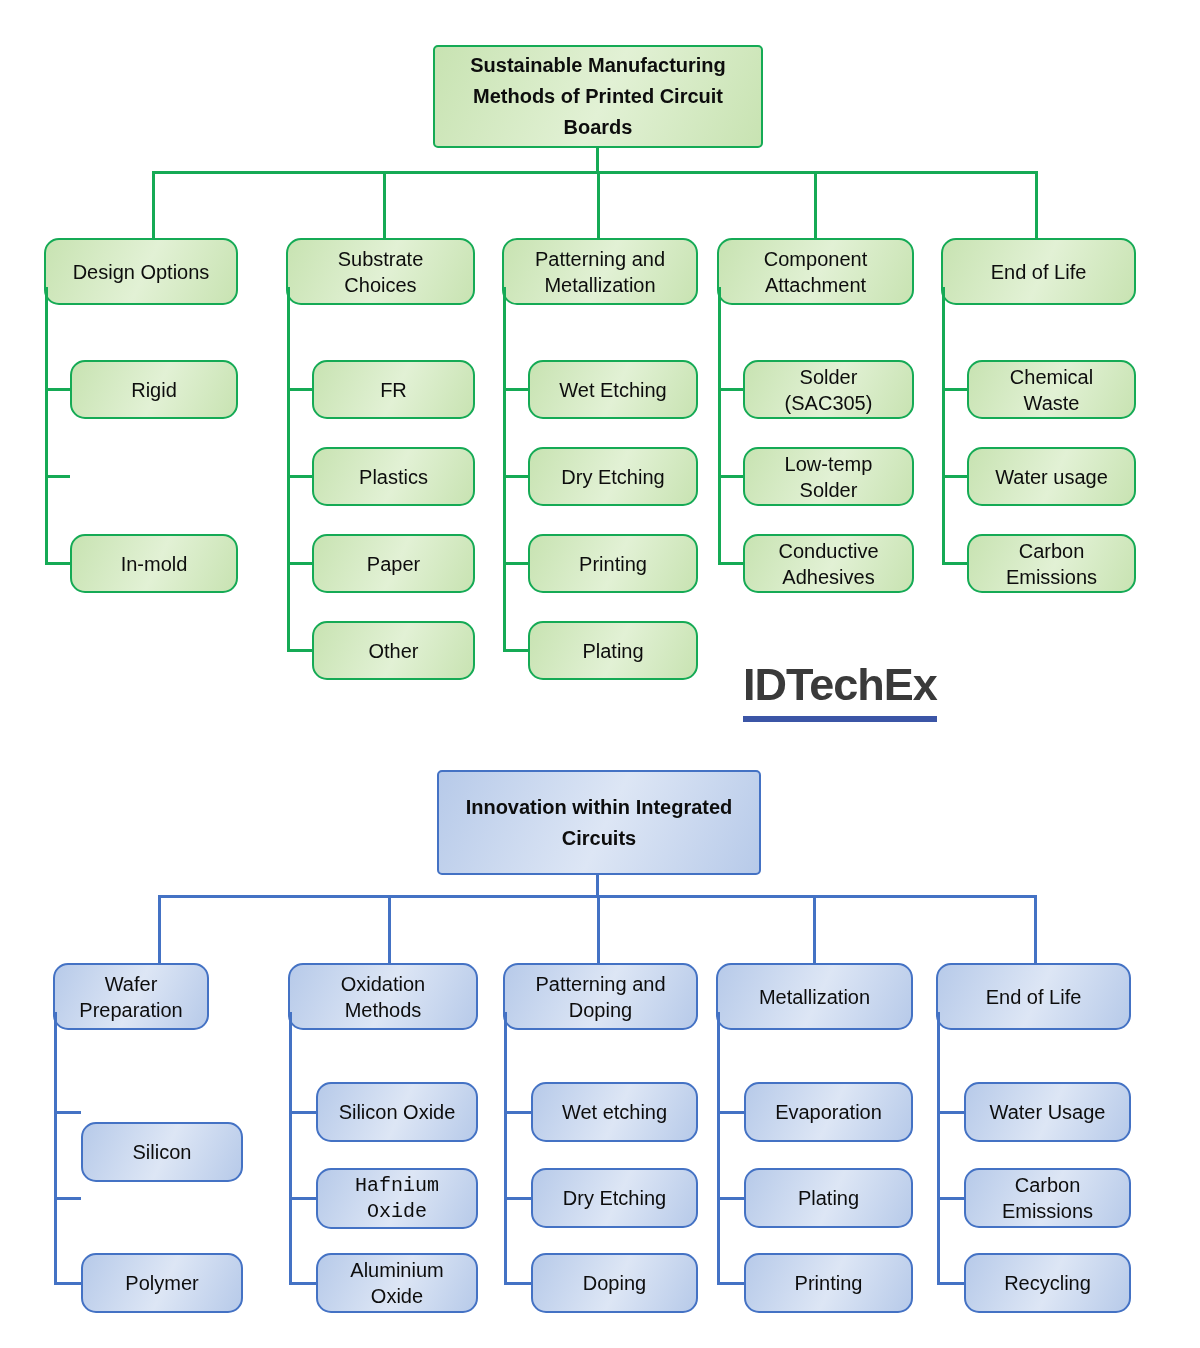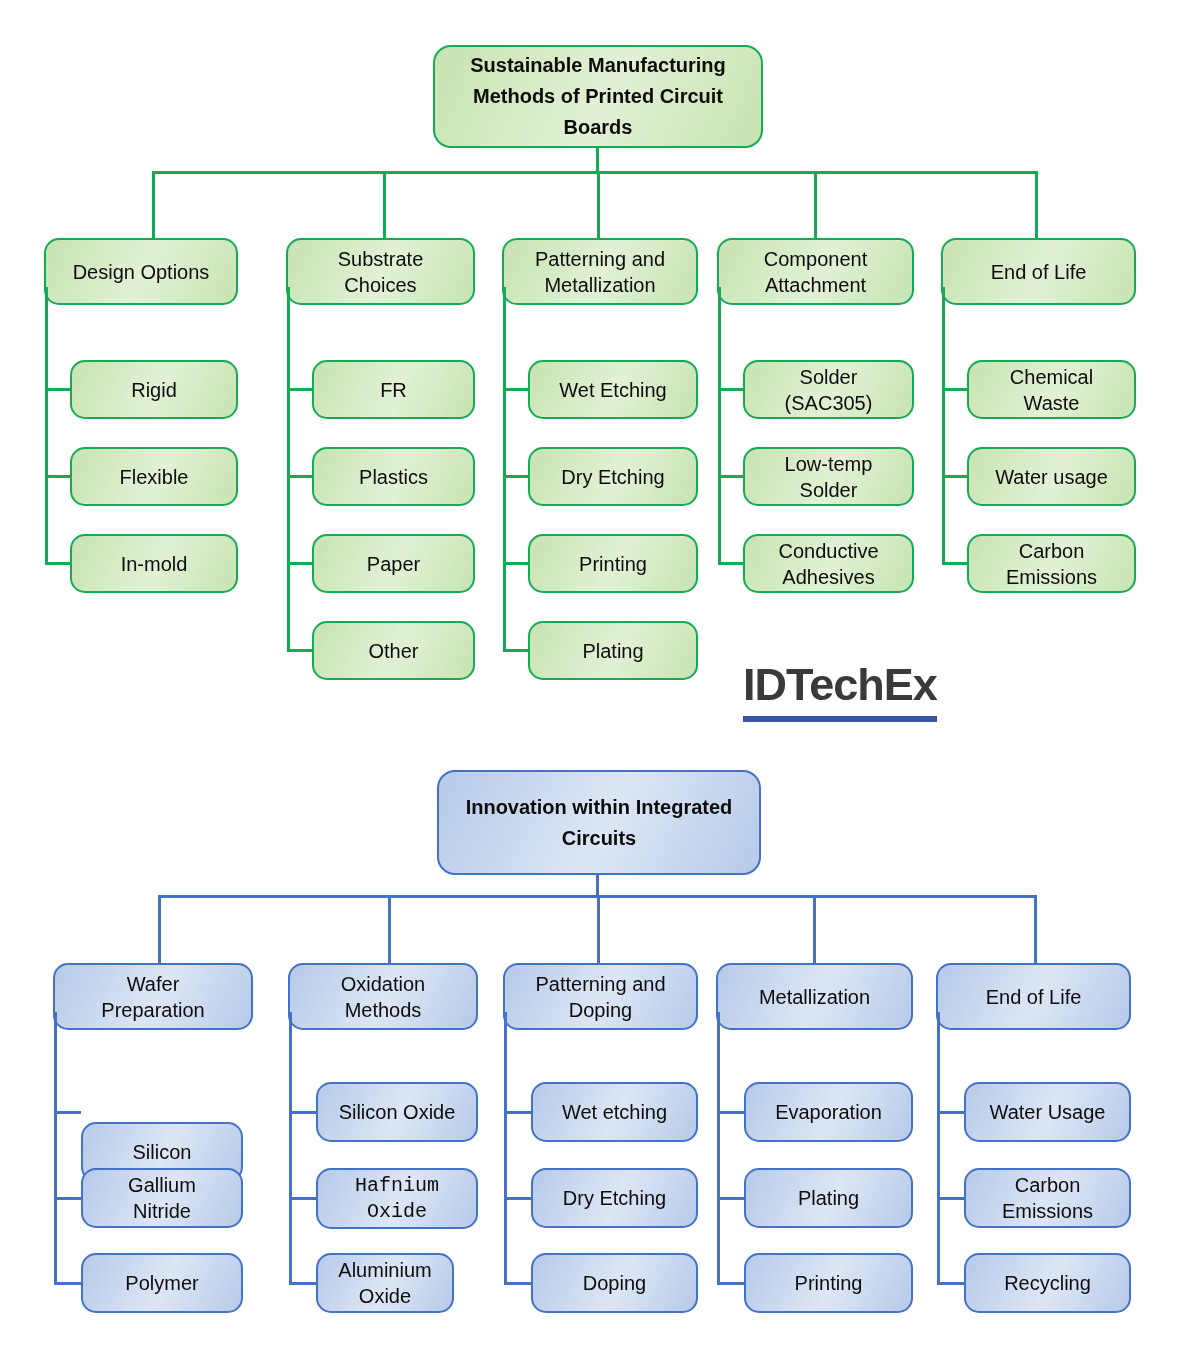--- a/index.html
+++ b/index.html
@@ -10,21 +10,21 @@
   .tree{position:absolute;inset:0;}
   .cline{position:absolute;background:var(--line);}
   .node{
     position:absolute;box-sizing:border-box;
     display:flex;align-items:center;justify-content:center;
     text-align:center;white-space:pre-line;
     border:2.5px solid var(--line);border-radius:15px;
     background:linear-gradient(115deg,var(--fa) 0%,var(--fb) 52%,var(--fa) 100%);
     font-size:20px;line-height:1.3;color:#0d0d0d;padding:2px 8px;
   }
-  .node.root{font-weight:700;border-radius:18px;line-height:1.55;}
+  .node.root{font-weight:700;border-radius:5px;line-height:1.55;}
   .logo{position:absolute;left:0;top:0;width:100%;height:100%;pointer-events:none;}
   .wordmark{
     position:absolute;left:743px;top:659px;
     font-size:45px;font-weight:700;letter-spacing:-1px;
     color:var(--wm,#3a3a3a);
     padding-bottom:5px;border-bottom:6px solid var(--accent,#3b55a6);
   }
   .badge{
     position:absolute;left:957px;top:667px;width:171px;height:47px;
     background:var(--accent,#3b55a6);color:var(--bt,#ffffff);
@@ -46,21 +46,20 @@
         <div class="cline" style="left: 814px; top: 171px; width: 3px; height: 71px;"></div>
         <div class="cline" style="left: 1035px; top: 171px; width: 3px; height: 71px;"></div>
         <div class="node root" style="left: 433px; top: 45px; width: 330px; height: 103px;">Sustainable Manufacturing
 Methods of Printed Circuit
 Boards</div>
         <div class="node cat" style="left: 44px; top: 238px; width: 194px; height: 67px;">Design Options</div>
         <div class="cline" style="left: 45px; top: 287px; width: 3px; height: 278px;"></div>
         <div class="cline" style="left: 45px; top: 388px; width: 25px; height: 3px;"></div>
         <div class="node child" style="left: 70px; top: 360px; width: 168px; height: 59px;">Rigid</div>
         <div class="cline" style="left: 45px; top: 475px; width: 25px; height: 3px;"></div>
-        <div class="node child" style="left: 70px; top: 447px; width: 168px; height: 59px;">Flexible</div>
         <div class="cline" style="left: 45px; top: 562px; width: 25px; height: 3px;"></div>
         <div class="node child" style="left: 70px; top: 534px; width: 168px; height: 59px;">In-mold</div>
         <div class="node cat" style="left: 286px; top: 238px; width: 189px; height: 67px;">Substrate
 Choices</div>
         <div class="cline" style="left: 287px; top: 287px; width: 3px; height: 365px;"></div>
         <div class="cline" style="left: 287px; top: 388px; width: 25px; height: 3px;"></div>
         <div class="node child" style="left: 312px; top: 360px; width: 163px; height: 59px; text-align: right;">FR</div>
         <div class="cline" style="left: 287px; top: 475px; width: 25px; height: 3px;"></div>
         <div class="node child" style="left: 312px; top: 447px; width: 163px; height: 59px;">Plastics</div>
         <div class="cline" style="left: 287px; top: 562px; width: 25px; height: 3px;"></div>
@@ -104,40 +103,38 @@
       <div class="tree" style="position: absolute; inset: 0px; --line: #4472c4; --fa: #b7cae9; --fb: #dde6f5;">
         <div class="cline" style="left: 596px; top: 875px; width: 3px; height: 22px;"></div>
         <div class="cline" style="left: 159px; top: 895px; width: 878px; height: 3px;"></div>
         <div class="cline" style="left: 158px; top: 895px; width: 3px; height: 72px;"></div>
         <div class="cline" style="left: 388px; top: 895px; width: 3px; height: 72px;"></div>
         <div class="cline" style="left: 597px; top: 895px; width: 3px; height: 72px;"></div>
         <div class="cline" style="left: 813px; top: 895px; width: 3px; height: 72px;"></div>
         <div class="cline" style="left: 1034px; top: 895px; width: 3px; height: 72px;"></div>
         <div class="node root" style="left: 437px; top: 770px; width: 324px; height: 105px;">Innovation within Integrated
 Circuits</div>
-        <div class="node cat" style="left: 53px; top: 963px; width: 200px; height: 67px;">Wafer
+        <div class="node cat" style="left: 53px; top: 963px; width: 156px; height: 67px;">Wafer
 Preparation</div>
         <div class="cline" style="left: 54px; top: 1012px; width: 3px; height: 272.5px;"></div>
         <div class="cline" style="left: 54px; top: 1110.5px; width: 27px; height: 3px;"></div>
         <div class="node child" style="left: 81px; top: 1082px; width: 162px; height: 60px; margin-top: 40px;">Silicon</div>
         <div class="cline" style="left: 54px; top: 1196.5px; width: 27px; height: 3px;"></div>
-        <div class="node child" style="left: 81px; top: 1168px; width: 162px; height: 60px;">Gallium
-Nitride</div>
         <div class="cline" style="left: 54px; top: 1281.5px; width: 27px; height: 3px;"></div>
         <div class="node child" style="left: 81px; top: 1253px; width: 162px; height: 60px;">Polymer</div>
         <div class="node cat" style="left: 288px; top: 963px; width: 190px; height: 67px;">Oxidation
 Methods</div>
         <div class="cline" style="left: 289px; top: 1012px; width: 3px; height: 272.5px;"></div>
         <div class="cline" style="left: 289px; top: 1110.5px; width: 27px; height: 3px;"></div>
         <div class="node child" style="left: 316px; top: 1082px; width: 162px; height: 60px;">Silicon Oxide</div>
         <div class="cline" style="left: 289px; top: 1196.5px; width: 27px; height: 3px;"></div>
         <div class="node child" style="left: 316px; top: 1168px; width: 162px; height: 61px; font-family: Liberation Mono, monospace;">Hafnium
 Oxide</div>
         <div class="cline" style="left: 289px; top: 1281.5px; width: 27px; height: 3px;"></div>
-        <div class="node child" style="left: 316px; top: 1253px; width: 138px; height: 60px;">Aluminium
+        <div class="node child" style="left: 316px; top: 1253px; width: 162px; height: 60px;">Aluminium
 Oxide</div>
         <div class="node cat" style="left: 503px; top: 963px; width: 195px; height: 67px;">Patterning and
 Doping</div>
         <div class="cline" style="left: 504px; top: 1012px; width: 3px; height: 272.5px;"></div>
         <div class="cline" style="left: 504px; top: 1110.5px; width: 27px; height: 3px;"></div>
         <div class="node child" style="left: 531px; top: 1082px; width: 167px; height: 60px;">Wet etching</div>
         <div class="cline" style="left: 504px; top: 1196.5px; width: 27px; height: 3px;"></div>
         <div class="node child" style="left: 531px; top: 1168px; width: 167px; height: 60px;">Dry Etching</div>
         <div class="cline" style="left: 504px; top: 1281.5px; width: 27px; height: 3px;"></div>
         <div class="node child" style="left: 531px; top: 1253px; width: 167px; height: 60px;">Doping</div>

